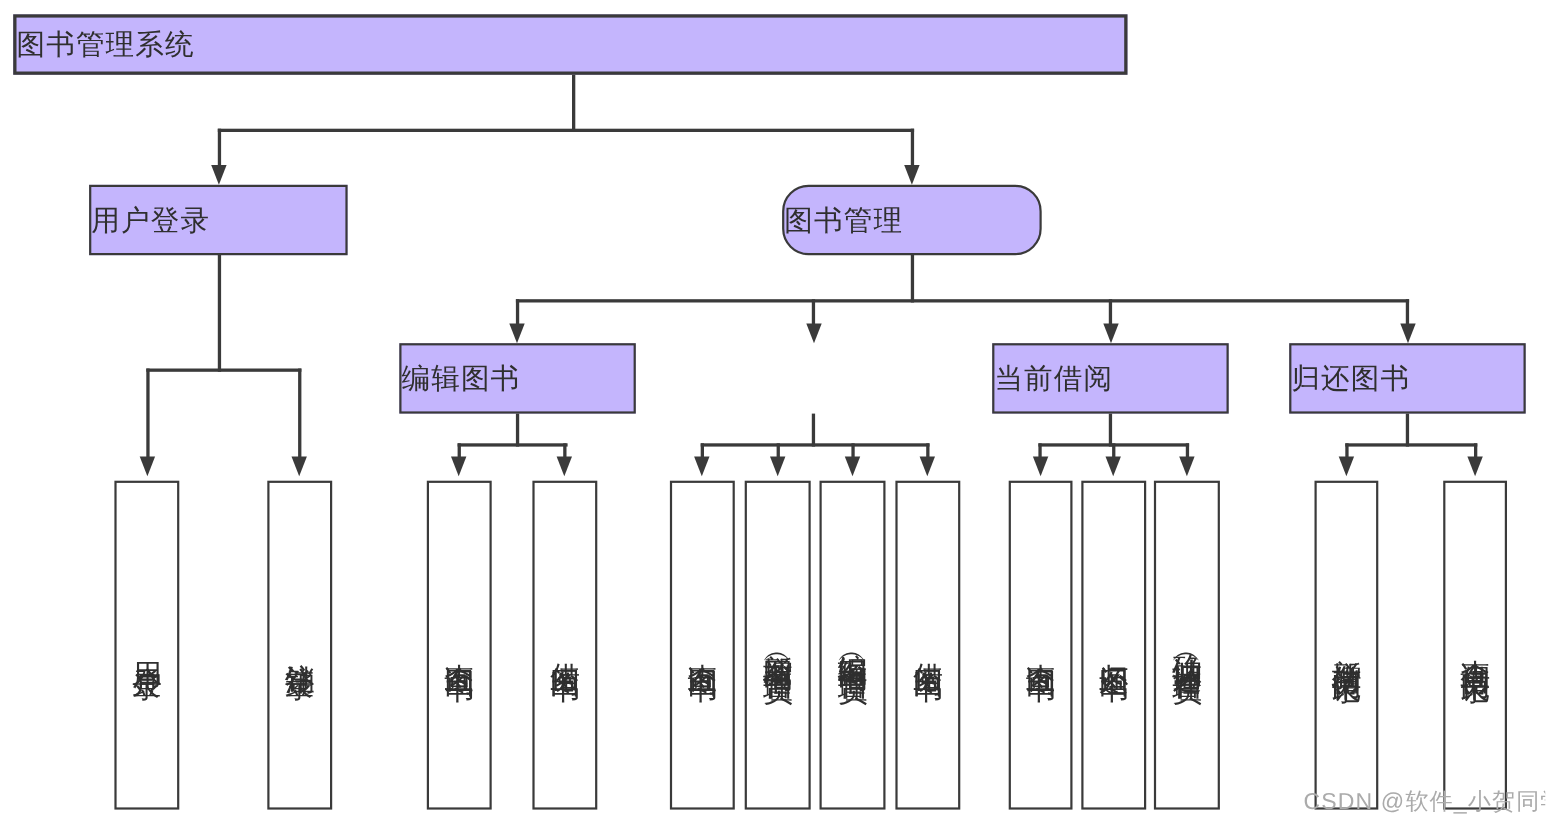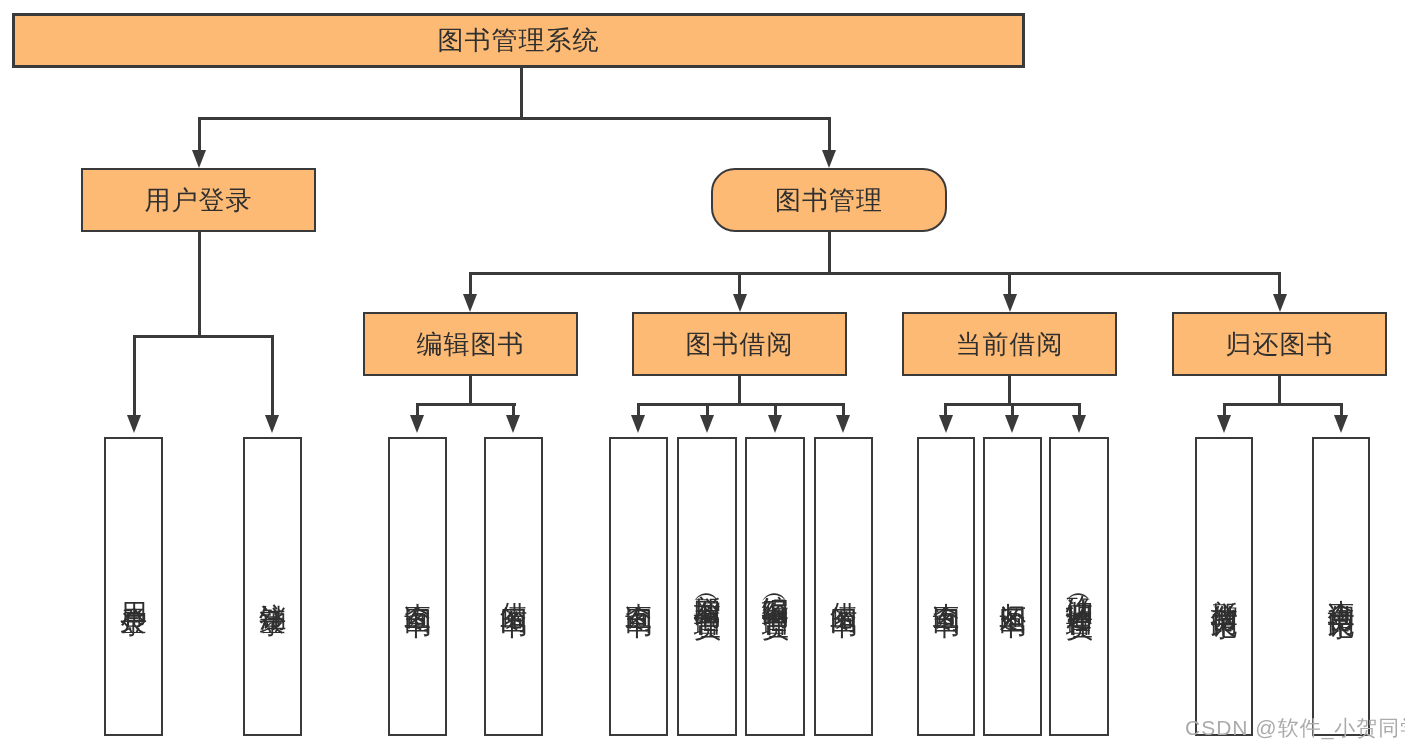--- a/index.html
+++ b/index.html
@@ -12,23 +12,23 @@
     position:relative;
     width:1405px;height:747px;
     background:#fff;
     font-family:"Liberation Sans", sans-serif;
     color:var(--text);
     overflow:hidden;
   }
   .box{
     position:absolute;
     box-sizing:border-box;
-    background:#fdba74;
+    background:#c4b5fd;
     border:2px solid var(--line);
-    display:flex;align-items:center;justify-content:center;
+    display:flex;align-items:center;
     font-size:26px;
     color:var(--text);
     letter-spacing:1px;
   }
   .box.root{border-width:3px;}
   .vbox{
     position:absolute;
     box-sizing:border-box;
     background:#fff;
     border:2px solid var(--line);
@@ -98,23 +98,20 @@
   <div class="vl" style="left:738px;top:272px;height:24px;"></div>
   <div class="vl" style="left:1008px;top:272px;height:24px;"></div>
   <div class="vl" style="left:1278px;top:272px;height:24px;"></div>
   <div class="ah" style="left:470px;top:294px;"></div>
   <div class="ah" style="left:740px;top:294px;"></div>
   <div class="ah" style="left:1010px;top:294px;"></div>
   <div class="ah" style="left:1280px;top:294px;"></div>
 
   <div class="box" style="left:363px;top:312px;width:215px;height:64px;">
     <span>编辑图书</span>
-  </div>
-  <div class="box" style="left:632px;top:312px;width:215px;height:64px;">
-    <span>图书借阅</span>
   </div>
   <div class="box" style="left:902px;top:312px;width:215px;height:64px;">
     <span>当前借阅</span>
   </div>
   <div class="box" style="left:1172px;top:312px;width:215px;height:64px;">
     <span>归还图书</span>
   </div>
 
   <div class="vl" style="left:469px;top:376px;height:30px;"></div>
   <div class="hl" style="left:416px;top:403px;width:100px;"></div>

